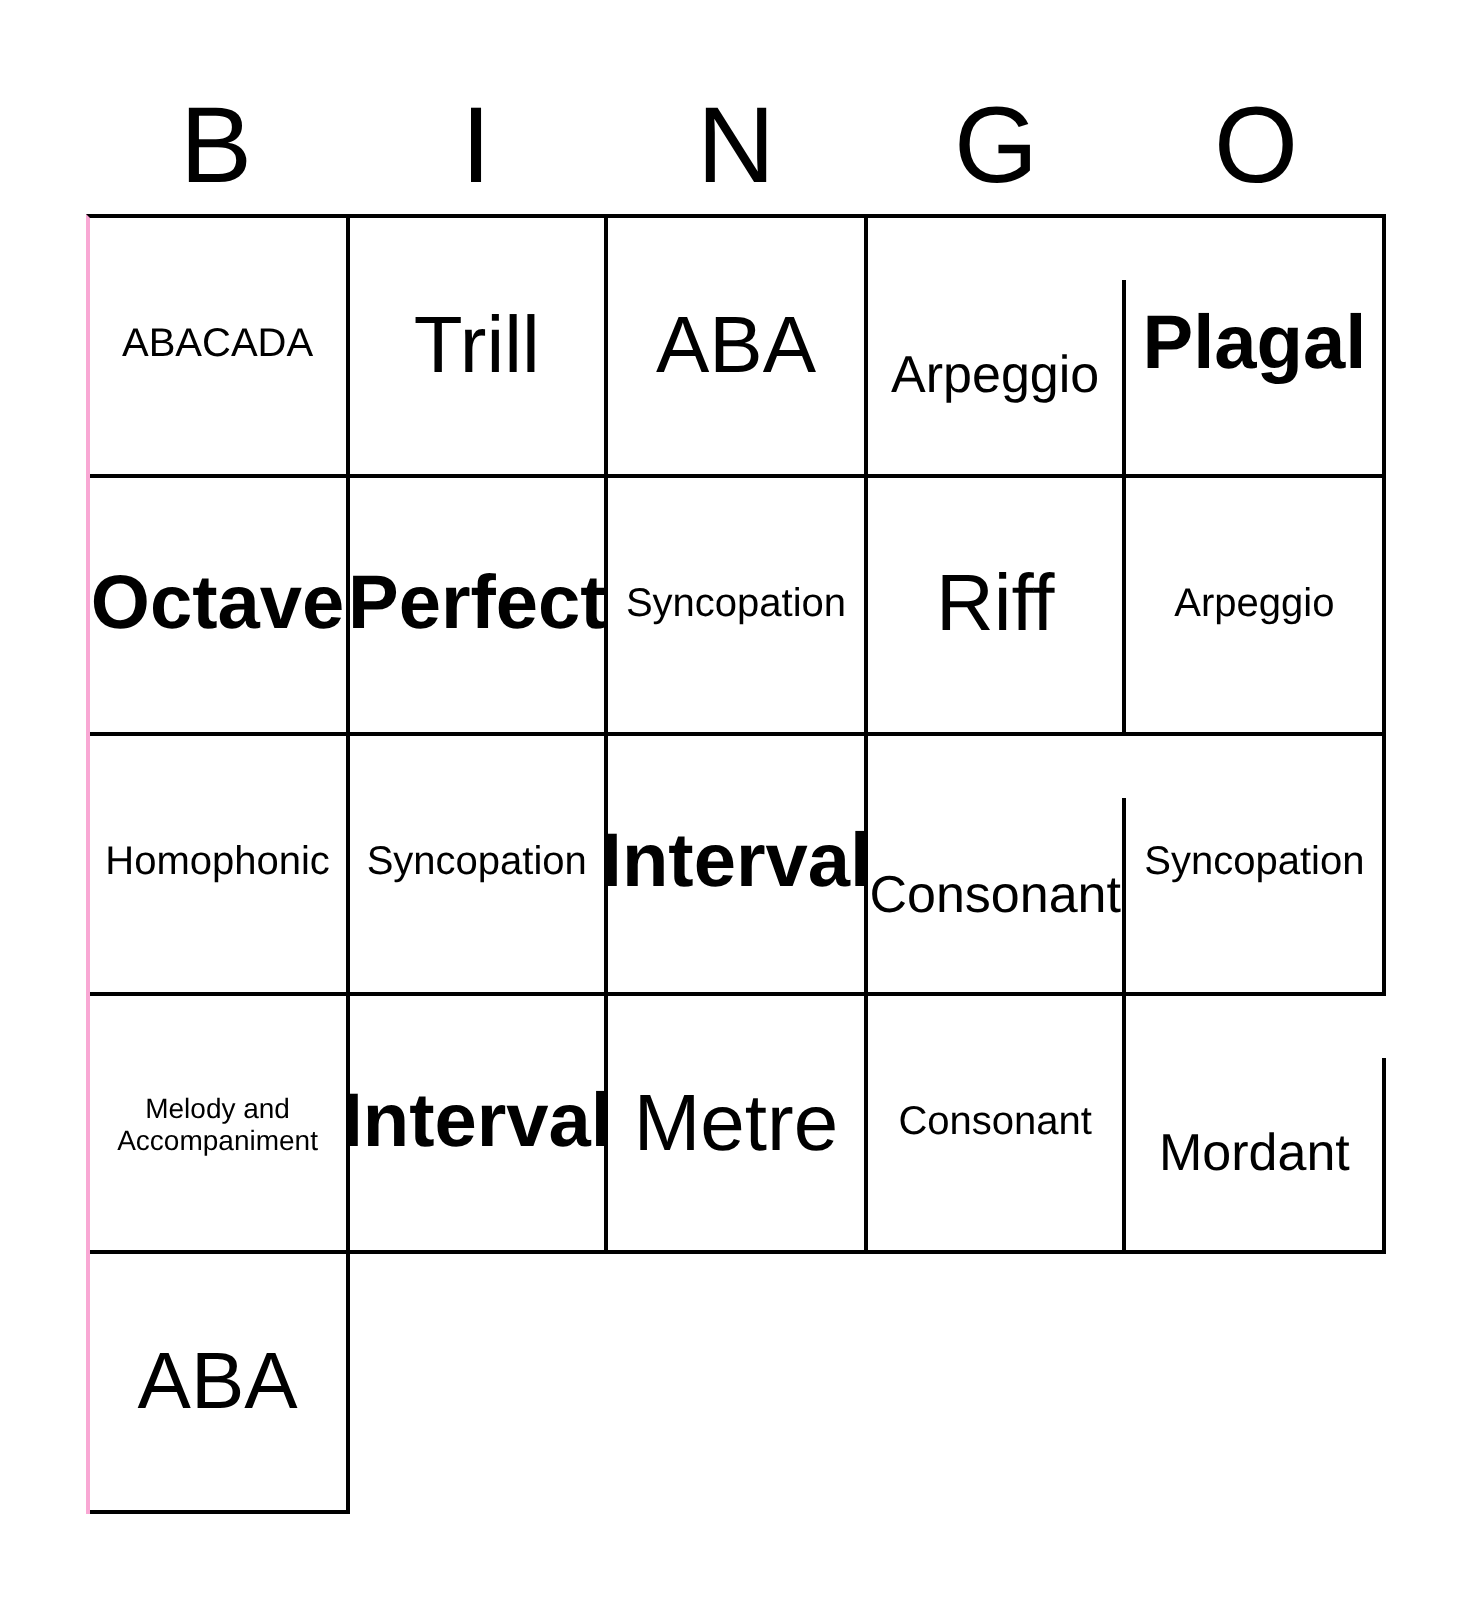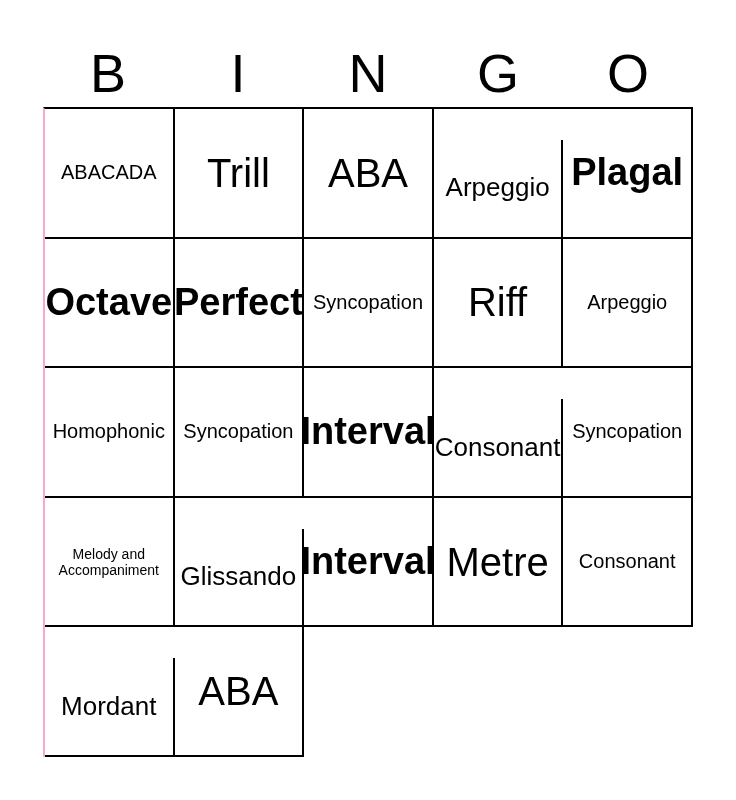--- a/index.html
+++ b/index.html
@@ -35,19 +35,18 @@
     <div class="cell s-l">Perfect</div>
     <div class="cell s-s">Syncopation</div>
     <div class="cell s-xl">Riff</div>
     <div class="cell s-s">Arpeggio</div>
     <div class="cell s-s">Homophonic</div>
     <div class="cell s-s">Syncopation</div>
     <div class="cell s-l">Interval</div>
     <div class="cell s-m">Consonant</div>
     <div class="cell s-s">Syncopation</div>
     <div class="cell s-xs">Melody and Accompaniment</div>
-    <div class="cell s-m">Glissando</div>
     <div class="cell s-l">Interval</div>
     <div class="cell s-xl">Metre</div>
     <div class="cell s-s">Consonant</div>
     <div class="cell s-m">Mordant</div>
     <div class="cell s-xl">ABA</div>
   </div>
 
 </body></html>

